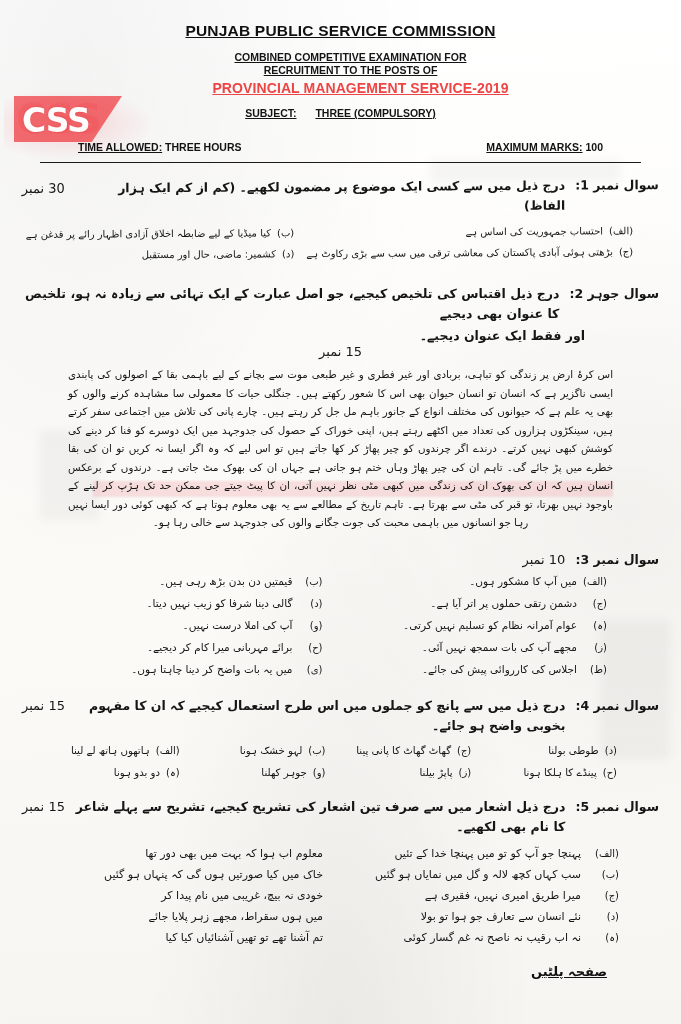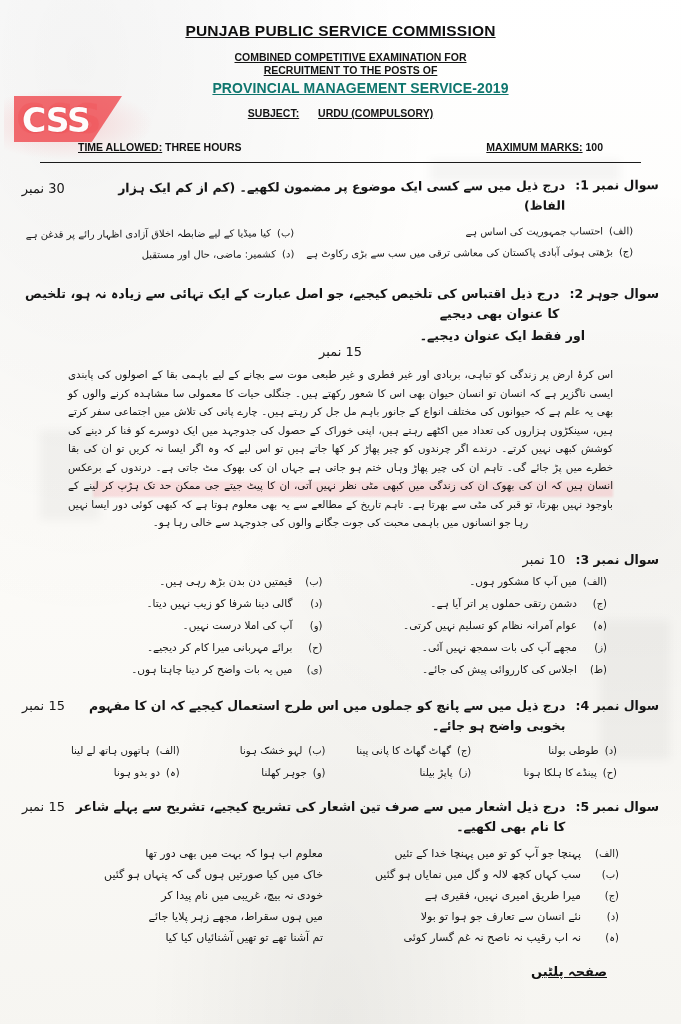--- a/index.html
+++ b/index.html
@@ -40,21 +40,21 @@
   .hdr .l1{
     font-weight:bold; font-size:15.5px; letter-spacing:.2px;
     text-decoration:underline; color:#101010;
   }
   .hdr .l2{
     margin-top:11px; font-weight:bold; font-size:10.5px;
     line-height:13px; text-decoration:underline; color:#141414;padding-left:20px;
   }
   .hdr .l3{
     margin-top:3px; font-weight:bold; font-size:14px;
-    text-decoration:underline; color:#0f766e; letter-spacing:.1px;padding-left:40px;
+    text-decoration:underline; color:#ef4444; letter-spacing:.1px;padding-left:40px;
   }
   .hdr .l4{
     margin-top:11px; font-weight:bold; font-size:10.5px; color:#141414;
   }
   .hdr .l4 .k{ text-decoration:underline; margin-right:16px;}
   .hdr .l4 .v{ text-decoration:underline; }
 
   .metarow{
     margin-top:22px;
     display:flex; justify-content:space-between;
@@ -219,21 +219,21 @@
 
     <div class="hdr">
       <div class="l1">PUNJAB PUBLIC SERVICE COMMISSION</div>
       <div class="l2">
         <div>COMBINED COMPETITIVE EXAMINATION FOR</div>
         <div>RECRUITMENT TO THE POSTS OF</div>
       </div>
       <div class="l3">PROVINCIAL MANAGEMENT SERVICE-2019</div>
       <div class="l4">
         <span class="k">SUBJECT:</span>
-        <span class="v">URDU (COMPULSORY)</span>
+        <span class="v">THREE (COMPULSORY)</span>
       </div>
     </div>
 
     <div class="metarow">
       <div>
         <span class="u">TIME ALLOWED:</span>
         <span>THREE HOURS</span>
       </div>
       <div>
         <span class="u">MAXIMUM MARKS:</span>

